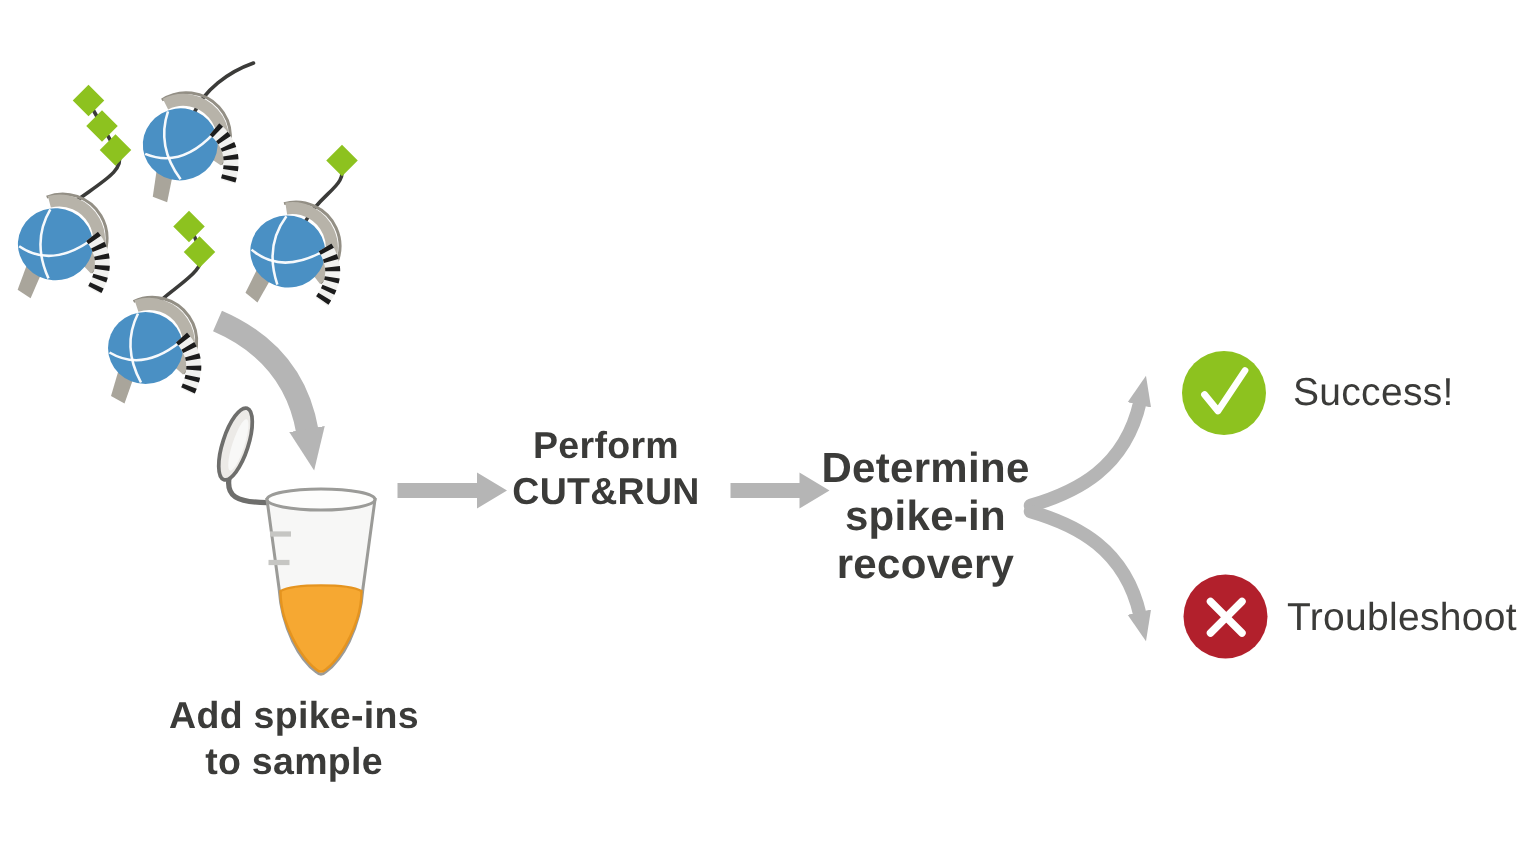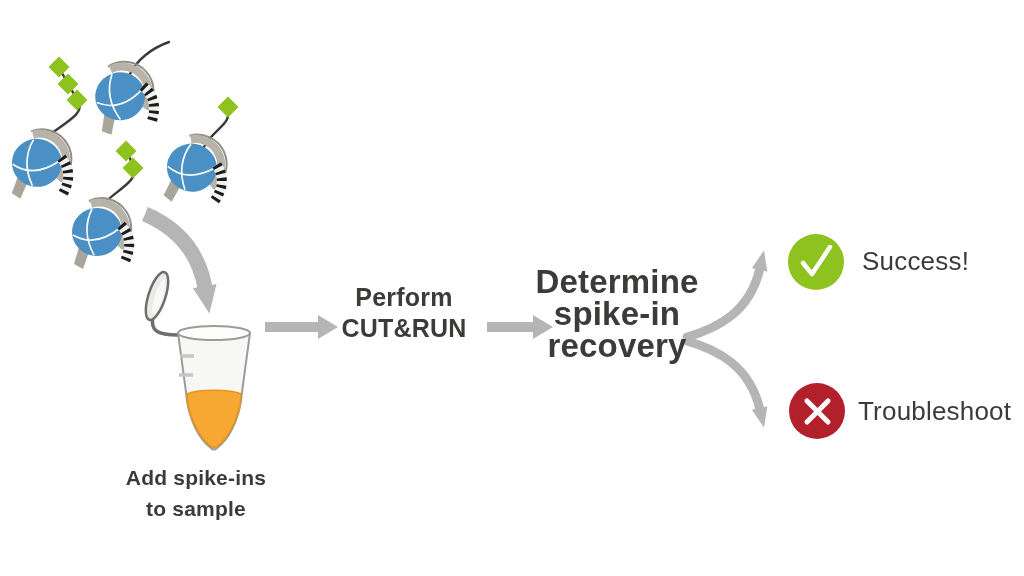--- a/index.html
+++ b/index.html
@@ -7,23 +7,23 @@
     position:relative;width:1024px;height:576px;background:#ffffff;
     overflow:hidden;font-family:"Liberation Sans","DejaVu Sans",sans-serif;
     color:#3b3b39;
   }
   #art{position:absolute;left:0;top:0;width:1024px;height:576px;}
   .lbl{
     position:absolute;white-space:pre-line;color:#3b3b39;
     font-weight:400;letter-spacing:0.2px;
   }
   .lbl.center{text-align:center;font-weight:bold;}
-  #lbl-add{left:96px;top:462px;width:200px;font-size:21px;line-height:31px;}
+  #lbl-add{left:96px;top:462px;width:200px;font-size:25px;line-height:31px;}
   #lbl-perform{left:304px;top:282px;width:200px;font-size:25px;line-height:31px;}
-  #lbl-determine{left:517px;top:266px;width:200px;font-size:33px;line-height:32px;}
+  #lbl-determine{left:517px;top:296px;width:200px;font-size:28px;line-height:32px;}
   #lbl-success{left:862px;top:246px;width:200px;font-size:26px;line-height:30px;}
   #lbl-trouble{left:858px;top:396px;width:230px;font-size:26px;line-height:30px;}
 </style>
 </head>
 <body>
 
 <div id="stage">
 
   <svg id="art" viewBox="0 0 1024 576" aria-hidden="true">
     <defs>

